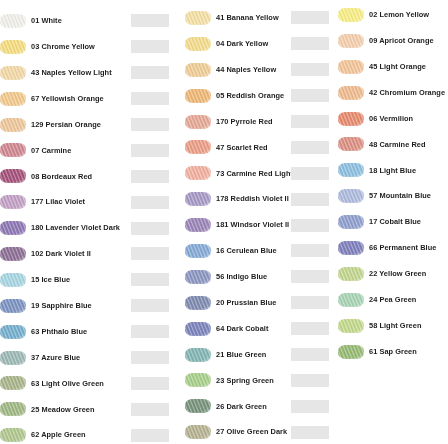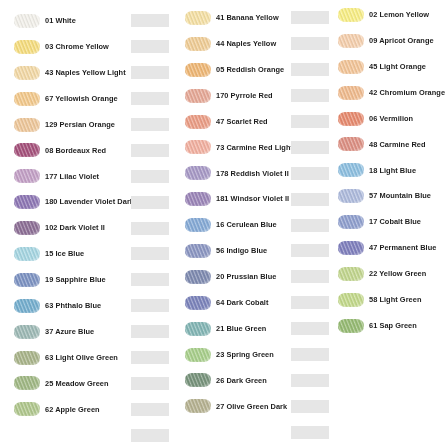--- a/index.html
+++ b/index.html
@@ -66,21 +66,21 @@
     align-items: center;
   }
   .placeholder > span {
     display: block;
     width: 38px;
     height: 13px;
     background: #e6e6e6;
   }
 
   
-  .col-1 .row { padding-left: 14px; }
+  .col-1 .row { }
   .col-2 .row { padding-left: 35px; }
   .col-3 .row { padding-left: 40px; }
 </style>
 </head>
 <body>
 
 <div id="sheet">
 
   <div class="col col-1" style="padding-top: 8px;">
       <div class="row">
@@ -97,20 +97,24 @@
       </div>
       <div class="row">
         <div class="swatch" style="background: repeating-linear-gradient(68deg, rgba(255, 255, 255, 0.42) 0px, rgba(255, 255, 255, 0) 1.1px, rgba(0, 0, 0, 0.07) 2.1px, rgba(255, 255, 255, 0.3) 3.2px), radial-gradient(at 42% 45%, rgb(243, 201, 140) 0%, rgb(243, 201, 140) 58%, rgba(255, 255, 255, 0.55) 100%), linear-gradient(rgb(243, 201, 140), rgb(243, 201, 140));"></div>
         <div class="label">67 Yellowish Orange</div>
       </div>
       <div class="row">
         <div class="swatch" style="background: repeating-linear-gradient(68deg, rgba(255, 255, 255, 0.42) 0px, rgba(255, 255, 255, 0) 1.1px, rgba(0, 0, 0, 0.07) 2.1px, rgba(255, 255, 255, 0.3) 3.2px), radial-gradient(at 42% 45%, rgb(238, 199, 154) 0%, rgb(238, 199, 154) 58%, rgba(255, 255, 255, 0.55) 100%), linear-gradient(rgb(238, 199, 154), rgb(238, 199, 154));"></div>
         <div class="label">129 Persian Orange</div>
       </div>
       <div class="row">
+        <div class="swatch" style="background: repeating-linear-gradient(68deg, rgba(255, 255, 255, 0.42) 0px, rgba(255, 255, 255, 0) 1.1px, rgba(0, 0, 0, 0.07) 2.1px, rgba(255, 255, 255, 0.3) 3.2px), radial-gradient(at 42% 45%, rgb(208, 134, 144) 0%, rgb(208, 134, 144) 58%, rgba(255, 255, 255, 0.55) 100%), linear-gradient(rgb(208, 134, 144), rgb(208, 134, 144));"></div>
+        <div class="label">07 Carmine</div>
+      </div>
+      <div class="row">
         <div class="swatch" style="background: repeating-linear-gradient(68deg, rgba(255, 255, 255, 0.42) 0px, rgba(255, 255, 255, 0) 1.1px, rgba(0, 0, 0, 0.07) 2.1px, rgba(255, 255, 255, 0.3) 3.2px), radial-gradient(at 42% 45%, rgb(164, 80, 122) 0%, rgb(164, 80, 122) 58%, rgba(255, 255, 255, 0.55) 100%), linear-gradient(rgb(164, 80, 122), rgb(164, 80, 122));"></div>
         <div class="label">08 Bordeaux Red</div>
       </div>
       <div class="row">
         <div class="swatch" style="background: repeating-linear-gradient(68deg, rgba(255, 255, 255, 0.42) 0px, rgba(255, 255, 255, 0) 1.1px, rgba(0, 0, 0, 0.07) 2.1px, rgba(255, 255, 255, 0.3) 3.2px), radial-gradient(at 42% 45%, rgb(195, 160, 198) 0%, rgb(195, 160, 198) 58%, rgba(255, 255, 255, 0.55) 100%), linear-gradient(rgb(195, 160, 198), rgb(195, 160, 198));"></div>
         <div class="label">177 Lilac Violet</div>
       </div>
       <div class="row">
         <div class="swatch" style="background: repeating-linear-gradient(68deg, rgba(255, 255, 255, 0.42) 0px, rgba(255, 255, 255, 0) 1.1px, rgba(0, 0, 0, 0.07) 2.1px, rgba(255, 255, 255, 0.3) 3.2px), radial-gradient(at 42% 45%, rgb(141, 118, 180) 0%, rgb(141, 118, 180) 58%, rgba(255, 255, 255, 0.55) 100%), linear-gradient(rgb(141, 118, 180), rgb(141, 118, 180));"></div>
         <div class="label">180 Lavender Violet Dark</div>
@@ -200,20 +204,24 @@
       <div class="placeholder">
         <span style="background: rgb(230, 230, 230);"></span>
       </div>
     </div>
   <div class="col col-2" style="padding-top: 5px;">
       <div class="row">
         <div class="swatch" style="background: repeating-linear-gradient(68deg, rgba(255, 255, 255, 0.42) 0px, rgba(255, 255, 255, 0) 1.1px, rgba(0, 0, 0, 0.07) 2.1px, rgba(255, 255, 255, 0.3) 3.2px), radial-gradient(at 42% 45%, rgb(245, 224, 164) 0%, rgb(245, 224, 164) 58%, rgba(255, 255, 255, 0.55) 100%), linear-gradient(rgb(245, 224, 164), rgb(245, 224, 164));"></div>
         <div class="label">41 Banana Yellow</div>
       </div>
       <div class="row">
+        <div class="swatch" style="background: repeating-linear-gradient(68deg, rgba(255, 255, 255, 0.42) 0px, rgba(255, 255, 255, 0) 1.1px, rgba(0, 0, 0, 0.07) 2.1px, rgba(255, 255, 255, 0.3) 3.2px), radial-gradient(at 42% 45%, rgb(244, 220, 140) 0%, rgb(244, 220, 140) 58%, rgba(255, 255, 255, 0.55) 100%), linear-gradient(rgb(244, 220, 140), rgb(244, 220, 140));"></div>
+        <div class="label">04 Dark Yellow</div>
+      </div>
+      <div class="row">
         <div class="swatch" style="background: repeating-linear-gradient(68deg, rgba(255, 255, 255, 0.42) 0px, rgba(255, 255, 255, 0) 1.1px, rgba(0, 0, 0, 0.07) 2.1px, rgba(255, 255, 255, 0.3) 3.2px), radial-gradient(at 42% 45%, rgb(240, 205, 150) 0%, rgb(240, 205, 150) 58%, rgba(255, 255, 255, 0.55) 100%), linear-gradient(rgb(240, 205, 150), rgb(240, 205, 150));"></div>
         <div class="label">44 Naples Yellow</div>
       </div>
       <div class="row">
         <div class="swatch" style="background: repeating-linear-gradient(68deg, rgba(255, 255, 255, 0.42) 0px, rgba(255, 255, 255, 0) 1.1px, rgba(0, 0, 0, 0.07) 2.1px, rgba(255, 255, 255, 0.3) 3.2px), radial-gradient(at 42% 45%, rgb(239, 183, 117) 0%, rgb(239, 183, 117) 58%, rgba(255, 255, 255, 0.55) 100%), linear-gradient(rgb(239, 183, 117), rgb(239, 183, 117));"></div>
         <div class="label">05 Reddish Orange</div>
       </div>
       <div class="row">
         <div class="swatch" style="background: repeating-linear-gradient(68deg, rgba(255, 255, 255, 0.42) 0px, rgba(255, 255, 255, 0) 1.1px, rgba(0, 0, 0, 0.07) 2.1px, rgba(255, 255, 255, 0.3) 3.2px), radial-gradient(at 42% 45%, rgb(230, 168, 150) 0%, rgb(230, 168, 150) 58%, rgba(255, 255, 255, 0.55) 100%), linear-gradient(rgb(230, 168, 150), rgb(230, 168, 150));"></div>
         <div class="label">170 Pyrrole Red</div>
@@ -352,27 +360,31 @@
       <div class="row">
         <div class="swatch" style="background: repeating-linear-gradient(68deg, rgba(255, 255, 255, 0.42) 0px, rgba(255, 255, 255, 0) 1.1px, rgba(0, 0, 0, 0.07) 2.1px, rgba(255, 255, 255, 0.3) 3.2px), radial-gradient(at 42% 45%, rgb(174, 187, 221) 0%, rgb(174, 187, 221) 58%, rgba(255, 255, 255, 0.55) 100%), linear-gradient(rgb(174, 187, 221), rgb(174, 187, 221));"></div>
         <div class="label">57 Mountain Blue</div>
       </div>
       <div class="row">
         <div class="swatch" style="background: repeating-linear-gradient(68deg, rgba(255, 255, 255, 0.42) 0px, rgba(255, 255, 255, 0) 1.1px, rgba(0, 0, 0, 0.07) 2.1px, rgba(255, 255, 255, 0.3) 3.2px), radial-gradient(at 42% 45%, rgb(143, 159, 206) 0%, rgb(143, 159, 206) 58%, rgba(255, 255, 255, 0.55) 100%), linear-gradient(rgb(143, 159, 206), rgb(143, 159, 206));"></div>
         <div class="label">17 Cobalt Blue</div>
       </div>
       <div class="row">
         <div class="swatch" style="background: repeating-linear-gradient(68deg, rgba(255, 255, 255, 0.42) 0px, rgba(255, 255, 255, 0) 1.1px, rgba(0, 0, 0, 0.07) 2.1px, rgba(255, 255, 255, 0.3) 3.2px), radial-gradient(at 42% 45%, rgb(127, 127, 189) 0%, rgb(127, 127, 189) 58%, rgba(255, 255, 255, 0.55) 100%), linear-gradient(rgb(127, 127, 189), rgb(127, 127, 189));"></div>
-        <div class="label">47 Permanent Blue</div>
+        <div class="label">66 Permanent Blue</div>
       </div>
       <div class="row">
         <div class="swatch" style="background: repeating-linear-gradient(68deg, rgba(255, 255, 255, 0.42) 0px, rgba(255, 255, 255, 0) 1.1px, rgba(0, 0, 0, 0.07) 2.1px, rgba(255, 255, 255, 0.3) 3.2px), radial-gradient(at 42% 45%, rgb(194, 214, 142) 0%, rgb(194, 214, 142) 58%, rgba(255, 255, 255, 0.55) 100%), linear-gradient(rgb(194, 214, 142), rgb(194, 214, 142));"></div>
         <div class="label">22 Yellow Green</div>
       </div>
       <div class="row">
+        <div class="swatch" style="background: repeating-linear-gradient(68deg, rgba(255, 255, 255, 0.42) 0px, rgba(255, 255, 255, 0) 1.1px, rgba(0, 0, 0, 0.07) 2.1px, rgba(255, 255, 255, 0.3) 3.2px), radial-gradient(at 42% 45%, rgb(168, 212, 180) 0%, rgb(168, 212, 180) 58%, rgba(255, 255, 255, 0.55) 100%), linear-gradient(rgb(168, 212, 180), rgb(168, 212, 180));"></div>
+        <div class="label">24 Pea Green</div>
+      </div>
+      <div class="row">
         <div class="swatch" style="background: repeating-linear-gradient(68deg, rgba(255, 255, 255, 0.42) 0px, rgba(255, 255, 255, 0) 1.1px, rgba(0, 0, 0, 0.07) 2.1px, rgba(255, 255, 255, 0.3) 3.2px), radial-gradient(at 42% 45%, rgb(195, 217, 139) 0%, rgb(195, 217, 139) 58%, rgba(255, 255, 255, 0.55) 100%), linear-gradient(rgb(195, 217, 139), rgb(195, 217, 139));"></div>
         <div class="label">58 Light Green</div>
       </div>
       <div class="row">
         <div class="swatch" style="background: repeating-linear-gradient(68deg, rgba(255, 255, 255, 0.42) 0px, rgba(255, 255, 255, 0) 1.1px, rgba(0, 0, 0, 0.07) 2.1px, rgba(255, 255, 255, 0.3) 3.2px), radial-gradient(at 42% 45%, rgb(150, 187, 115) 0%, rgb(150, 187, 115) 58%, rgba(255, 255, 255, 0.55) 100%), linear-gradient(rgb(150, 187, 115), rgb(150, 187, 115));"></div>
         <div class="label">61 Sap Green</div>
       </div>
       <div class="row"></div>
     </div>
 

